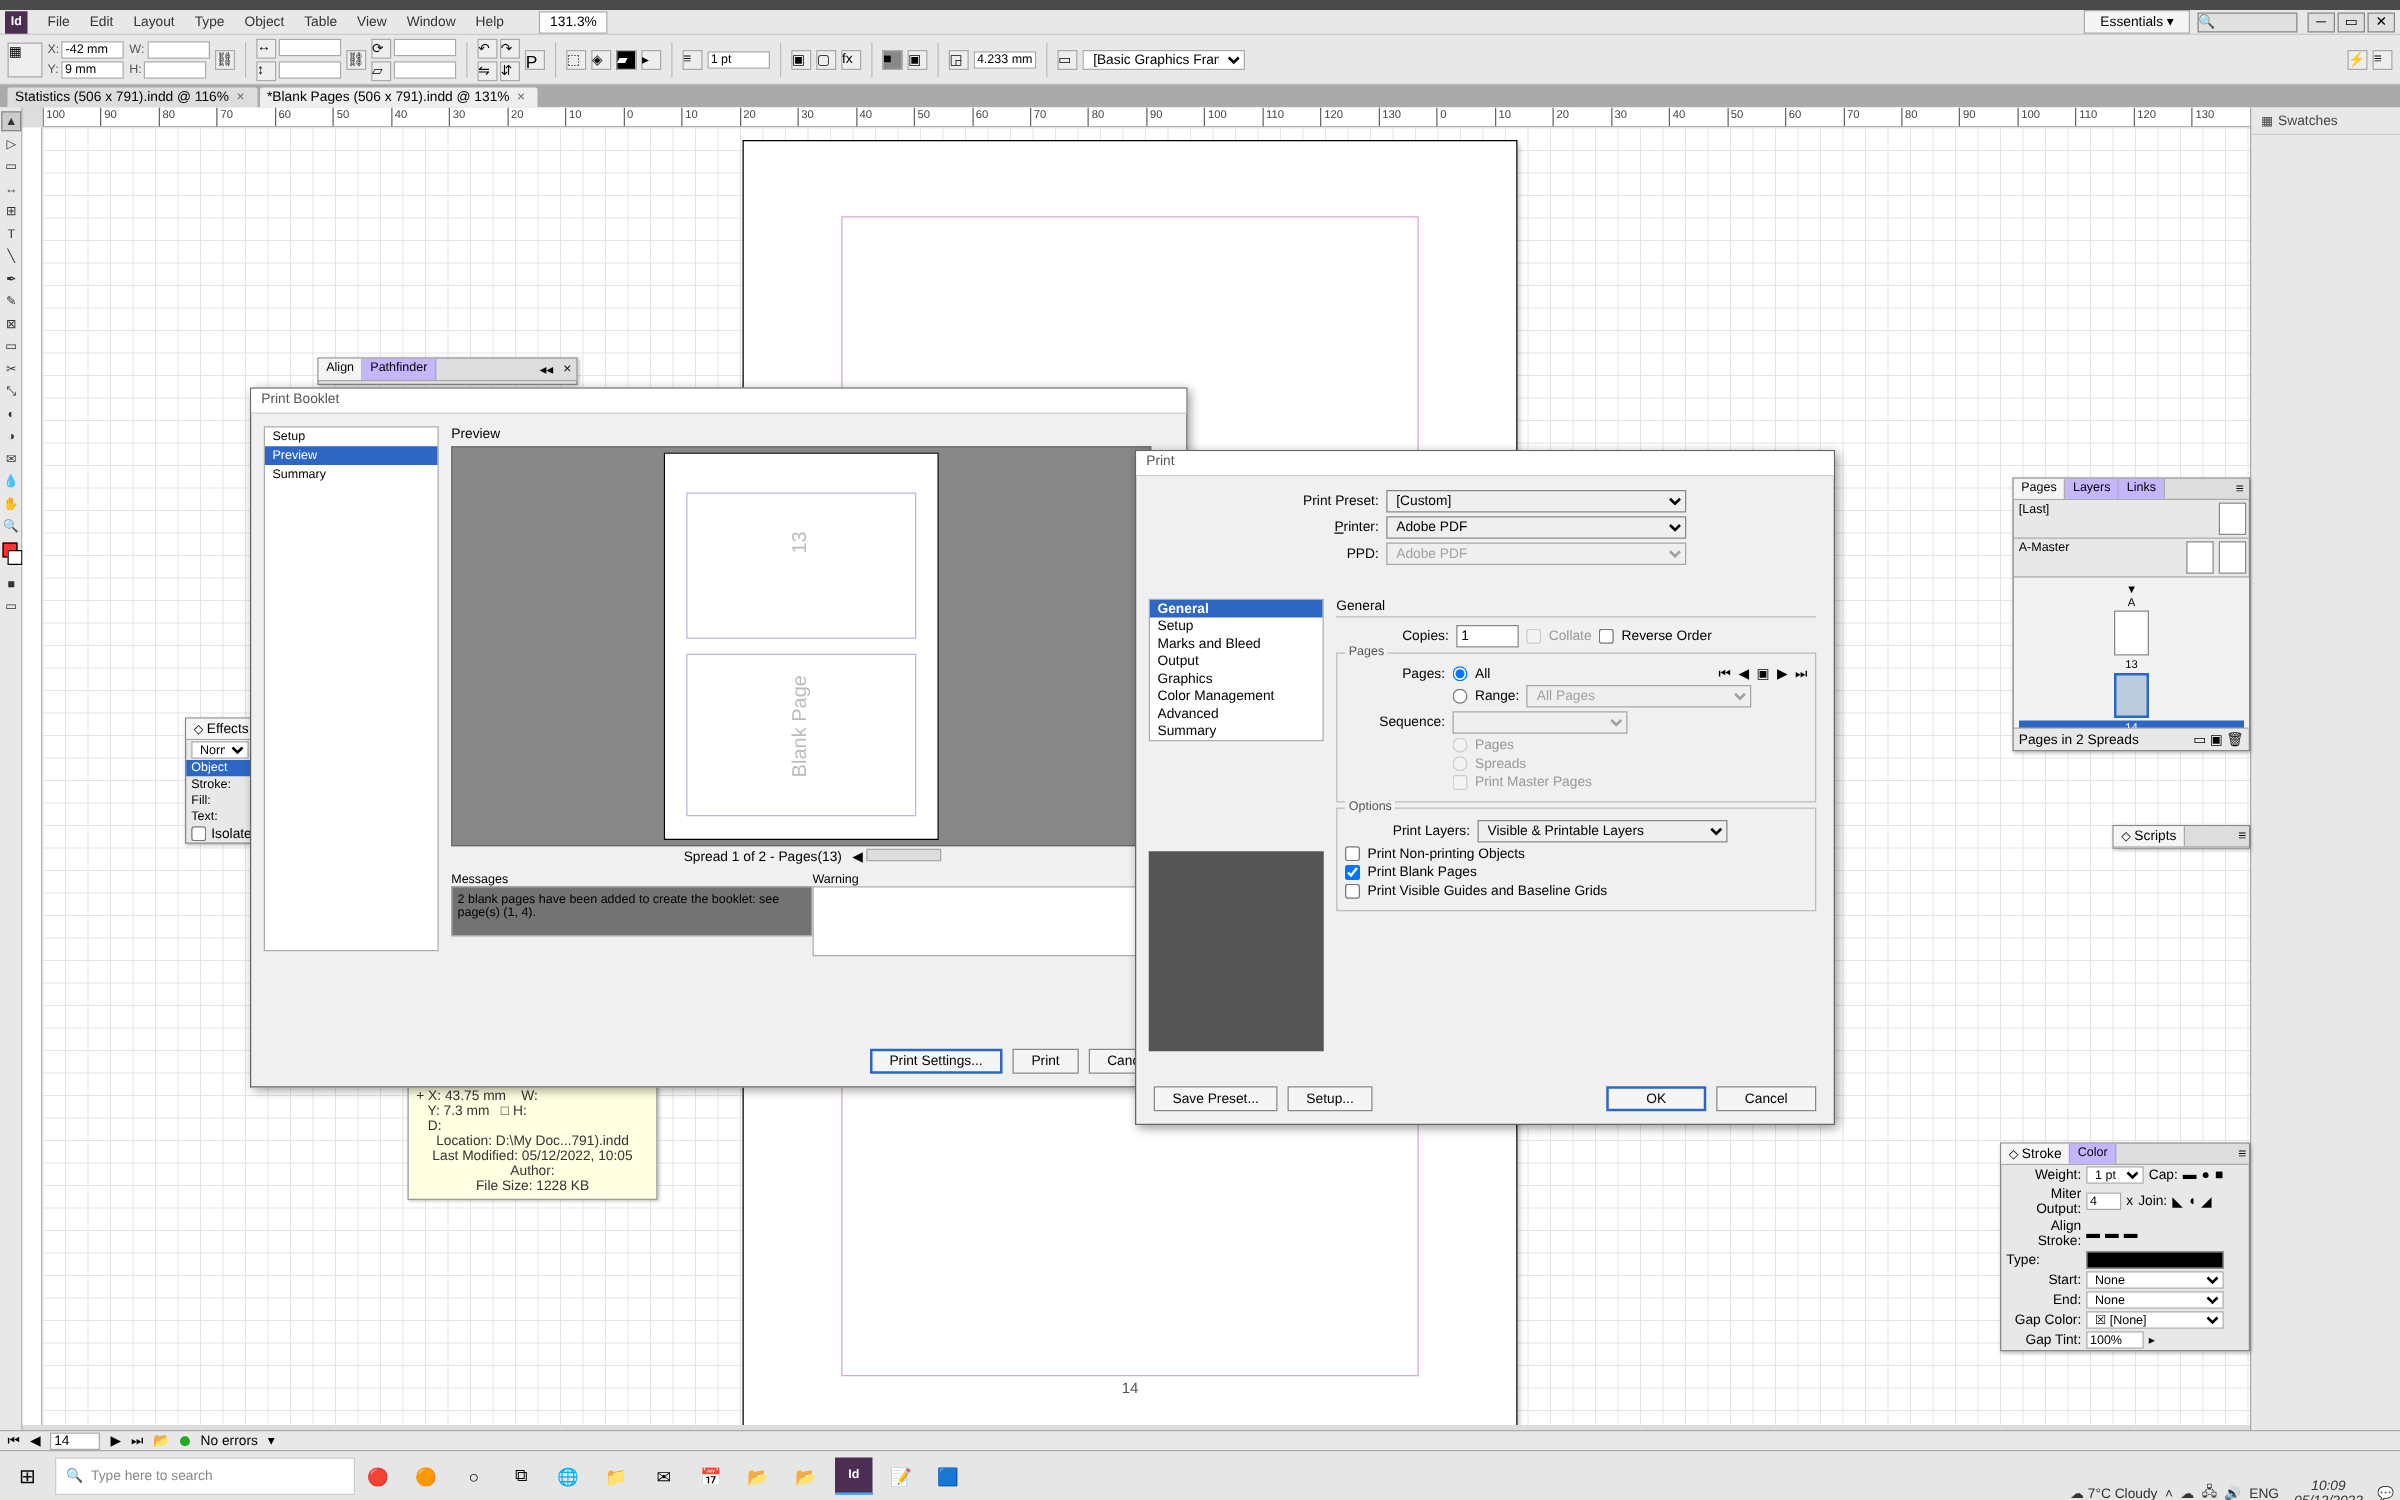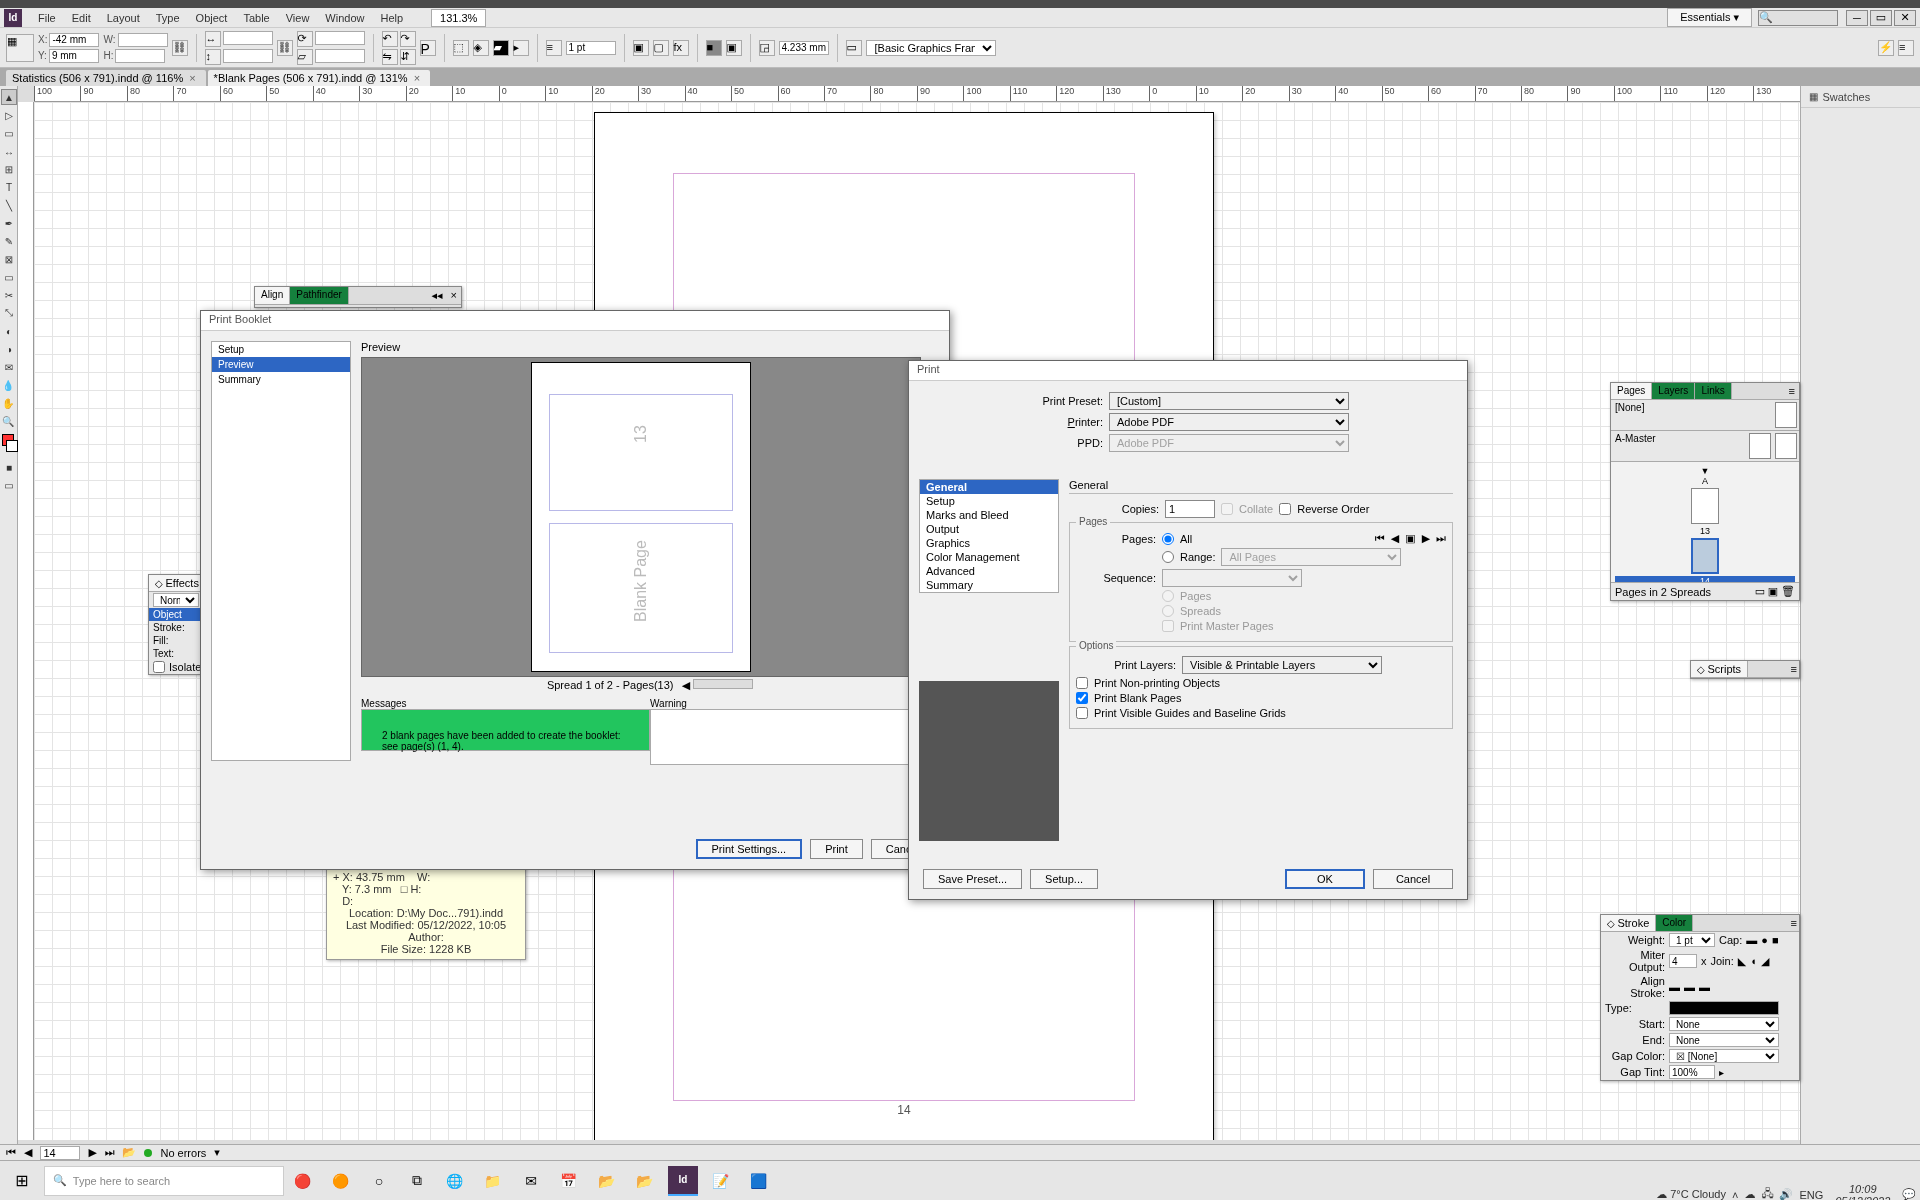--- a/index.html
+++ b/index.html
@@ -60,21 +60,21 @@
 .right-dock .dock-btn { height: 22px; display: flex; align-items: center; padding: 0 8px; border-bottom: 1px solid #ccc; font-size: 10px; color: #444; }
 
 
 .status-bar { position: absolute; bottom: 0; left: 0; right: 0; height: 16px; background: #e8e8e8; border-top: 1px solid #aaa; display: flex; align-items: center; padding: 0 6px; font-size: 10px; gap: 8px; }
 .status-bar .pg-input { width: 40px; border: 1px solid #aaa; padding: 0 2px; }
 .status-bar .dot { width: 8px; height: 8px; background: #2a2; border-radius: 50%; }
 
 
 .panel { position: absolute; background: #e8e8e8; border: 1px solid #888; box-shadow: 1px 1px 3px rgba(0,0,0,0.3); }
 .panel .tabs { display: flex; background: #ddd; border-bottom: 1px solid #aaa; }
-.panel .tab-l { padding: 2px 6px; font-size: 10px; background: #15803d; border-right: 1px solid #aaa; }
+.panel .tab-l { padding: 2px 6px; font-size: 10px; background: #c4b5fd; border-right: 1px solid #aaa; }
 .panel .tab-l.active { background: #f5f5f5; }
 .panel .row { display: flex; align-items: center; padding: 1px 4px; font-size: 10px; gap: 4px; }
 .panel .sm-input { width: 46px; height: 14px; border: 1px solid #aaa; background: #fff; font-size: 10px; padding: 0 2px; }
 .panel select.sm-input { }
 
 
 .info-box { position: absolute; background: #ffffe1; border: 1px solid #999; padding: 4px 6px; font-size: 10px; color: #333; box-shadow: 1px 1px 3px rgba(0,0,0,0.3); }
 .info-box .line { white-space: nowrap; }
 
 
@@ -369,21 +369,21 @@
 
 <div class="panel" style="top:382px;right:120px;width:190px">
   <div class="tabs">
     <div class="tab-l active">Pages</div>
     <div class="tab-l">Layers</div>
     <div class="tab-l">Links</div>
     <div style="flex:1"></div>
       <div style="padding:2px 4px">≡</div>
   </div>
   <div style="display:flex;border-bottom:1px solid #aaa">
-    <div style="flex:1;padding:2px 4px;font-size:10px">[None]</div>
+    <div style="flex:1;padding:2px 4px;font-size:10px">[Last]</div>
     <div style="width:22px;height:26px;border:1px solid #888;background:#fff;margin:2px"></div>
   </div>
   <div style="display:flex;border-bottom:1px solid #aaa">
     <div style="flex:1;padding:2px 4px;font-size:10px">A-Master</div>
     <div style="display:flex">
         <div style="width:22px;height:26px;border:1px solid #888;background:#fff;margin:2px"></div>
         <div style="width:22px;height:26px;border:1px solid #888;background:#fff;margin:2px"></div>
       </div>
   </div>
   <div class="pages-pane" style="height:120px;overflow:auto">
@@ -478,21 +478,21 @@
       </div>
     </div>
     <div style="text-align:center;font-size:10px;margin-top:2px">
       <span>Spread 1 of 2 - Pages(13)</span>
       &nbsp;&nbsp;<span>◀</span>
       <span style="display:inline-block;width:60px;height:10px;background:#ddd;border:1px solid #aaa"></span>
     </div>
     <div style="display:flex;gap:0;margin-top:6px">
       <div style="flex:1">
         <div style="font-size:10px">Messages</div>
-        <div style="border:1px solid #aaa;height:40px;padding:20px;font-size:10px;background:#22c55e">2 blank pages have been added to create the booklet: see page(s) (1, 4).</div>
+        <div style="border:1px solid #aaa;height:40px;padding:4px;font-size:10px;background:#737373">2 blank pages have been added to create the booklet: see page(s) (1, 4).</div>
       </div>
       <div style="flex:1">
         <div style="font-size:10px">Warning</div>
         <div style="border:1px solid #aaa;height:56px;background:#fff"></div>
       </div>
     </div>
   </div>
   <div style="position:absolute;bottom:10px;right:14px;display:flex;gap:8px">
     <button class="btn prim">Print Settings...</button>
     <button class="btn">Print</button>

